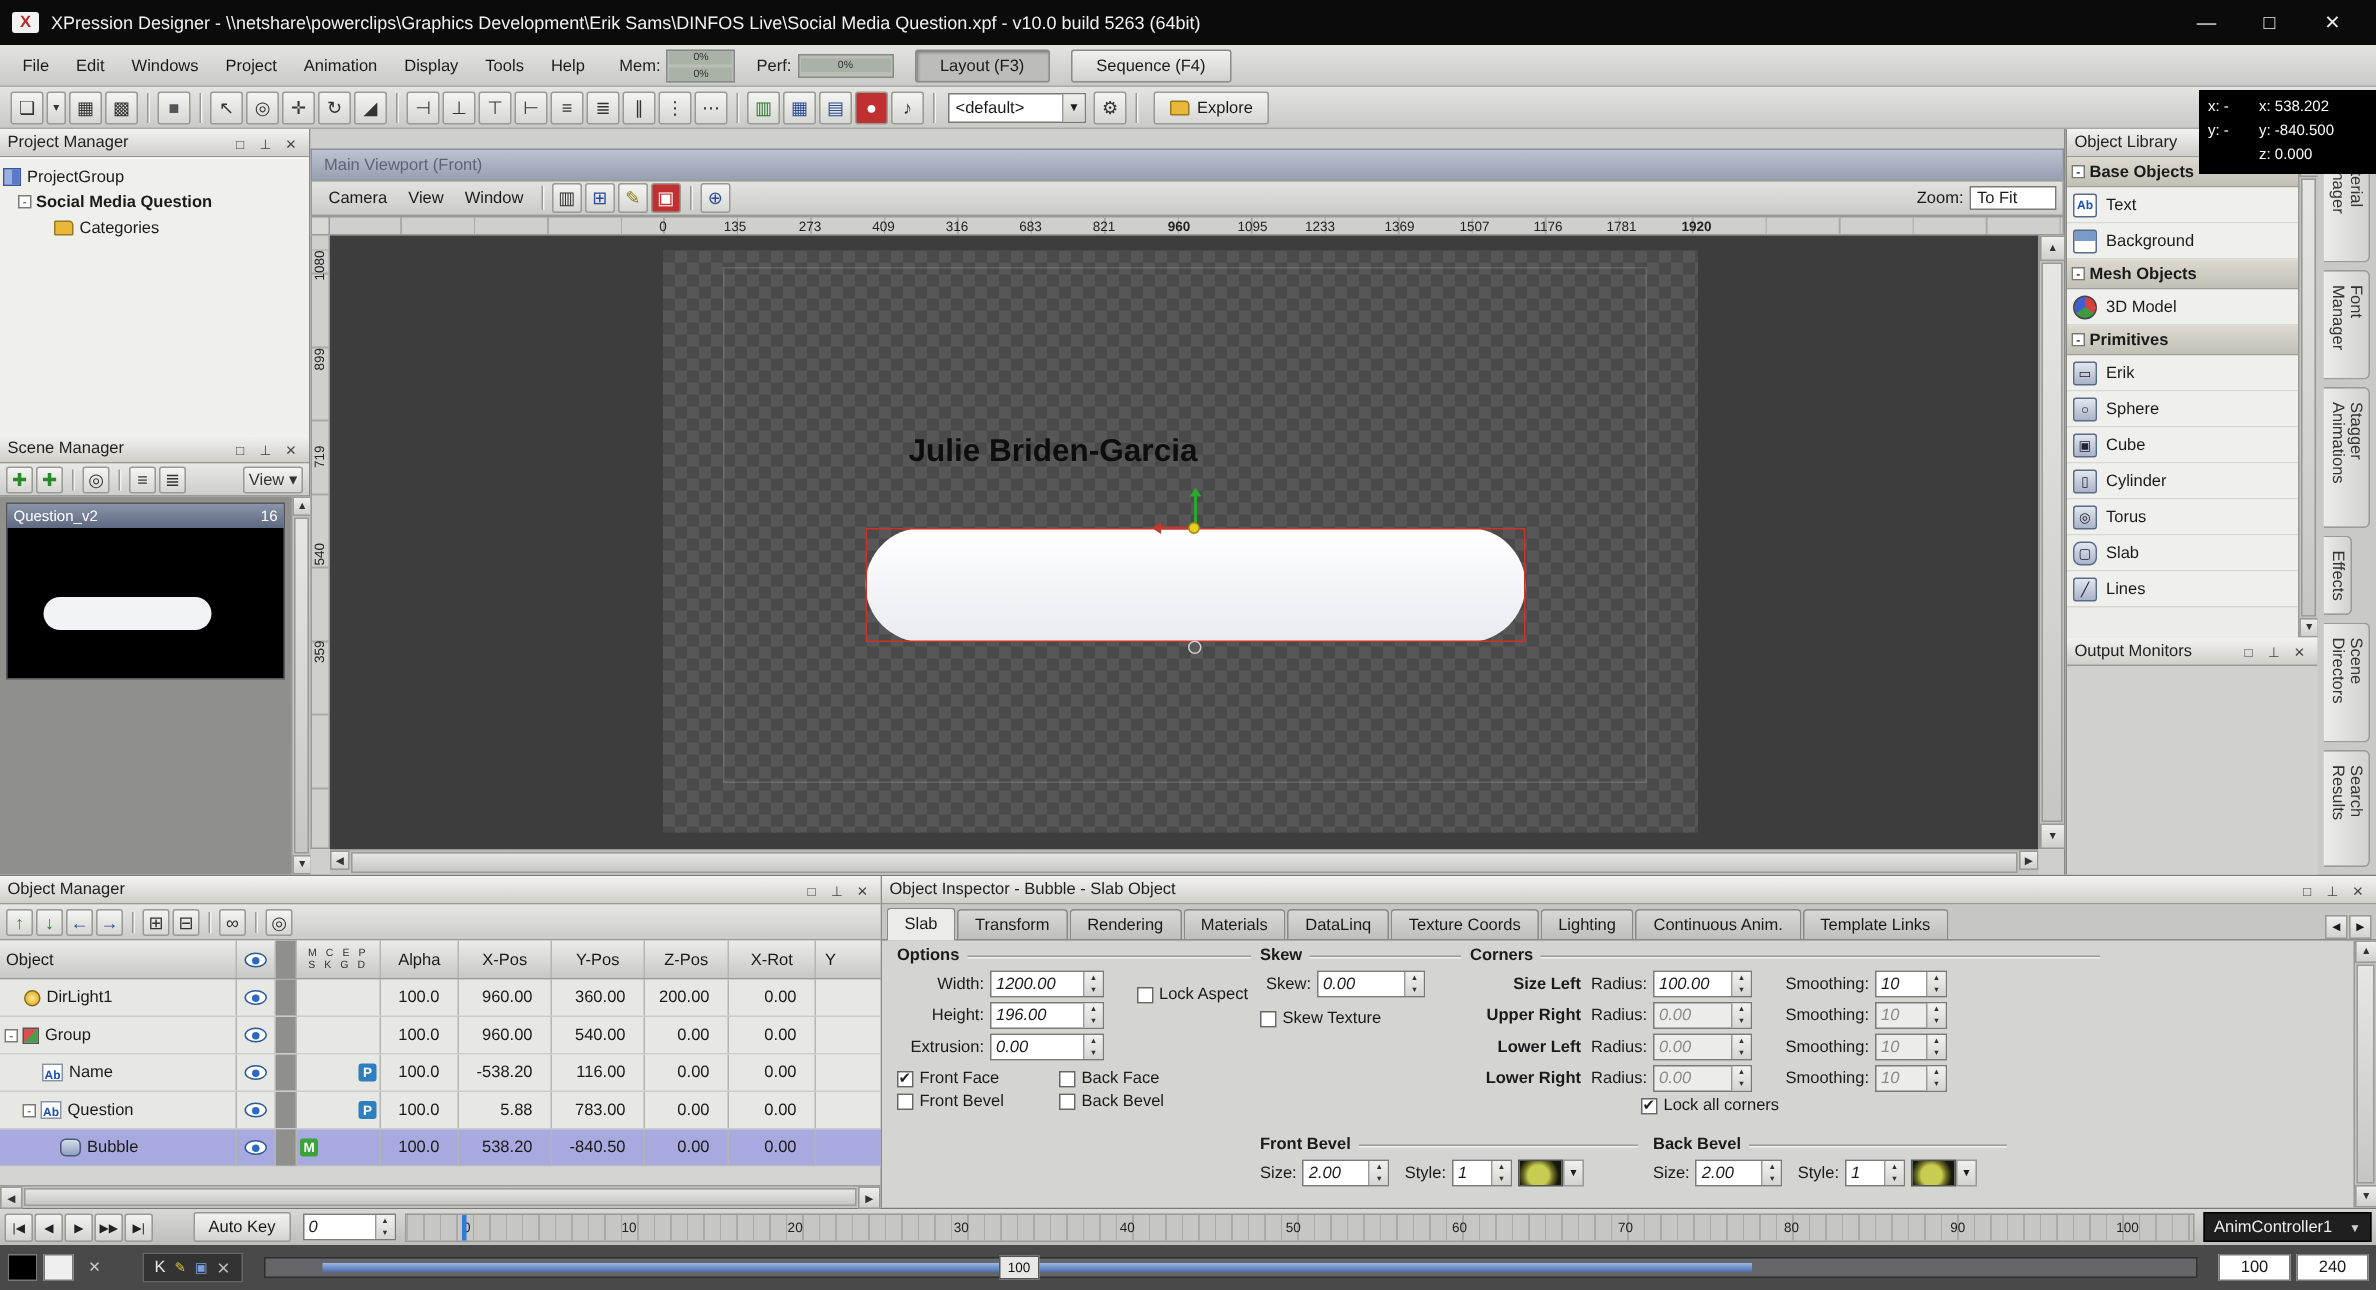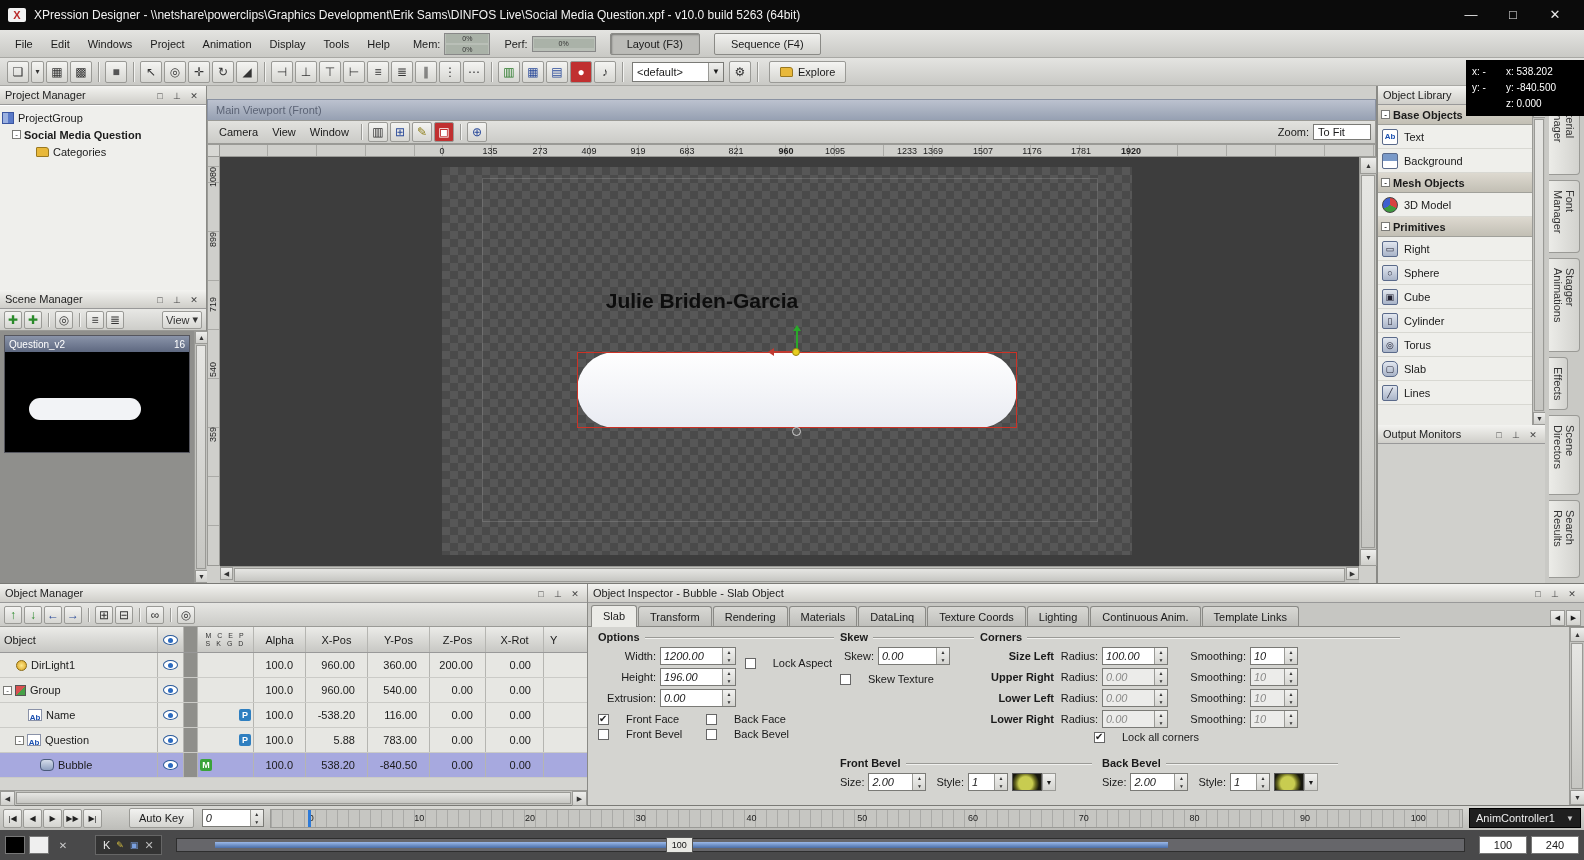--- a/index.html
+++ b/index.html
@@ -186,21 +186,21 @@
   .ghead b{font-size:11px;margin-right:5px;white-space:nowrap;}
   .ghead .line{flex:1;border-top:1px solid #9a9a96;box-shadow:0 1px 0 #f0f0ee;}
   .frow{display:flex;align-items:center;margin:3px 0;}
   .lbl{text-align:right;margin-right:4px;white-space:nowrap;}
   .spin{display:inline-flex;height:18px;border:1px solid #7a7a76;background:#fff;flex:none;}
   .spin .val{flex:1;padding:2px 3px 0;overflow:hidden;white-space:nowrap;font-style:italic;}
   .spin .arrows{width:13px;display:flex;flex-direction:column;border-left:1px solid #9a9a96;
     background:linear-gradient(#f2f2f0,#d4d4d0);}
   .spin .arrows span{flex:1;font-size:5px;line-height:8px;text-align:center;color:#333;}
   .spin.dis{background:#ececea;color:#8a8a88;}
-  .cb{display:inline-flex;align-items:center;gap:13px;}
+  .cb{display:inline-flex;align-items:center;}
   .cb .box{width:11px;height:11px;border:1px solid #666;background:#fff;margin-right:4px;position:relative;flex:none;}
   .cb .box.checked::after{content:"✔";position:absolute;left:0;top:-2px;font-size:10px;color:#222;}
   .bevelprev{width:30px;height:18px;border:1px solid #555;
     background:radial-gradient(circle at 45% 60%,#c8cc50 0 38%,#6a6c20 55%,#17170d 75%);}
   .dropbtn{width:14px;height:18px;border:1px solid #9a9a96;background:linear-gradient(#f0f0ee,#d2d2ce);
     font-size:7px;display:inline-flex;align-items:center;justify-content:center;}
   #oisbv{position:absolute;right:0;top:0;bottom:0;width:15px;background:#c3c3bf;border-left:1px solid #9a9a96;
     display:flex;flex-direction:column;}
   
   #timeline{height:25px;background:linear-gradient(#d8d8d4,#bdbdb9);border-top:1px solid #7a7a76;display:flex;
@@ -405,26 +405,26 @@
       <span>Zoom:</span>
       <span class="zoombox">To Fit</span>
     </div>
     <div id="vprulers">
       <span class="rcorner"></span>
       <div id="hruler">
         <span class="hlab" style="left:222px">0</span>
         <span class="hlab" style="left:270px">135</span>
         <span class="hlab" style="left:320px">273</span>
         <span class="hlab" style="left:369px">409</span>
-        <span class="hlab" style="left:418px">919</span>
+        <span class="hlab" style="left:418px">316</span>
         <span class="hlab" style="left:467px">683</span>
         <span class="hlab" style="left:516px">821</span>
         <span class="hlab bold" style="left:566px">960</span>
         <span class="hlab" style="left:615px">1095</span>
-        <span class="hlab" style="left:687px">1233</span>
+        <span class="hlab" style="left:660px">1233</span>
         <span class="hlab" style="left:713px">1369</span>
         <span class="hlab" style="left:763px">1507</span>
         <span class="hlab" style="left:812px">1176</span>
         <span class="hlab" style="left:861px">1781</span>
         <span class="hlab bold" style="left:911px">1920</span>
       </div>
     </div>
     <div id="vpbody">
       <div id="vruler">
         <span class="vlab" style="top:10px">1080</span>
@@ -489,21 +489,21 @@
           <div class="litem">
             <span class="licon model"></span>
             <span>3D Model</span>
           </div>
           <div class="lsec">
             <span class="exp">-</span>
             <span>Primitives</span>
           </div>
           <div class="litem">
             <span class="licon">▭</span>
-            <span>Right</span>
+            <span>Erik</span>
           </div>
           <div class="litem">
             <span class="licon">○</span>
             <span>Sphere</span>
           </div>
           <div class="litem">
             <span class="licon">▣</span>
             <span>Cube</span>
           </div>
           <div class="litem">

